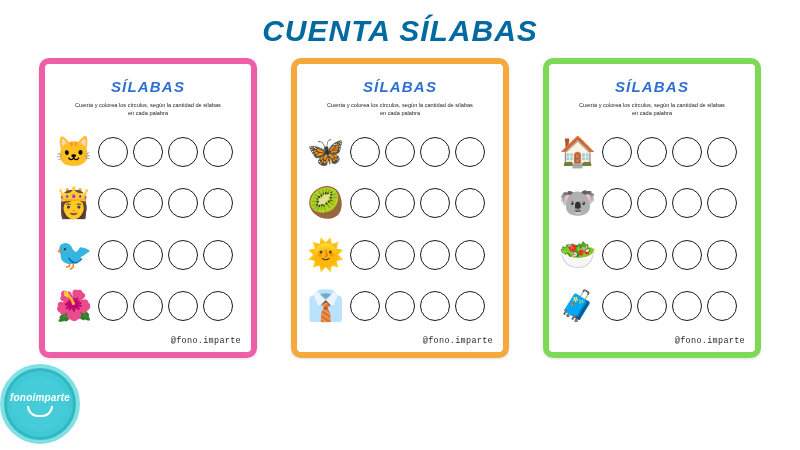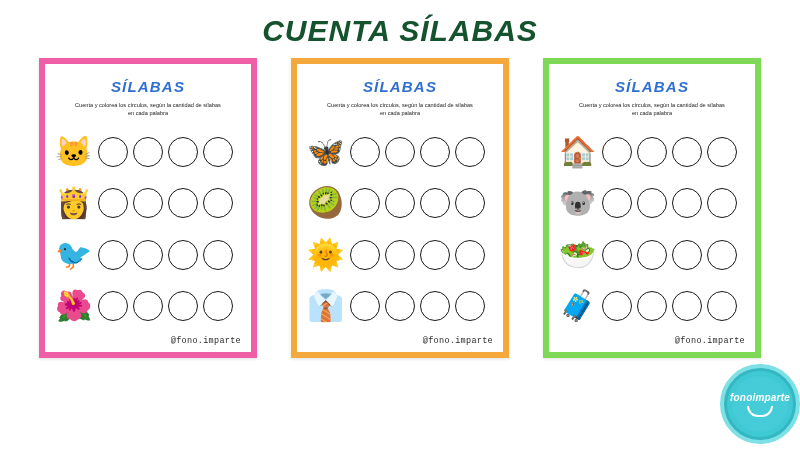--- a/index.html
+++ b/index.html
@@ -16,42 +16,42 @@
   }
 
   
   .page-title {
     text-align: center;
     font-family: "Liberation Sans", sans-serif;
     font-weight: bold;
     font-style: italic;
     font-size: 30px;
     letter-spacing: 1px;
-    color: #14532d;
+    color: #0369a1;
     margin: 12px 0 0 0;
     height: 38px;
     line-height: 38px;
   }
 
   
   .cards-row {
     display: flex;
     justify-content: center;
     align-items: flex-start;
     gap: 34px;
     padding: 8px 0 0 0;
   }
 
   .card {
     width: 218px;
     height: 300px;
     background: #ffffff;
     border-style: solid;
     border-width: 6px;
-    border-radius: 0;
+    border-radius: 10px;
     box-sizing: border-box;
     padding: 8px 10px 6px 10px;
     display: flex;
     flex-direction: column;
     box-shadow: 0 1px 3px rgba(0,0,0,0.12);
   }
 
   .card-title {
     text-align: center;
     font-weight: bold;
@@ -118,21 +118,21 @@
     font-family: "Liberation Mono", monospace;
   }
 
   
   .logo-wrap {
     position: absolute;
     left: 0;
     right: 0;
     bottom: 6px;
     display: flex;
-    justify-content: flex-end;
+    justify-content: flex-start;
   }
   .logo {
     width: 72px;
     height: 72px;
     border-radius: 50%;
     background: #3fc9d4;
     border: 4px solid #7fe0e6;
     box-shadow: 0 0 0 3px #35b7c2 inset;
     display: flex;
     align-items: center;

